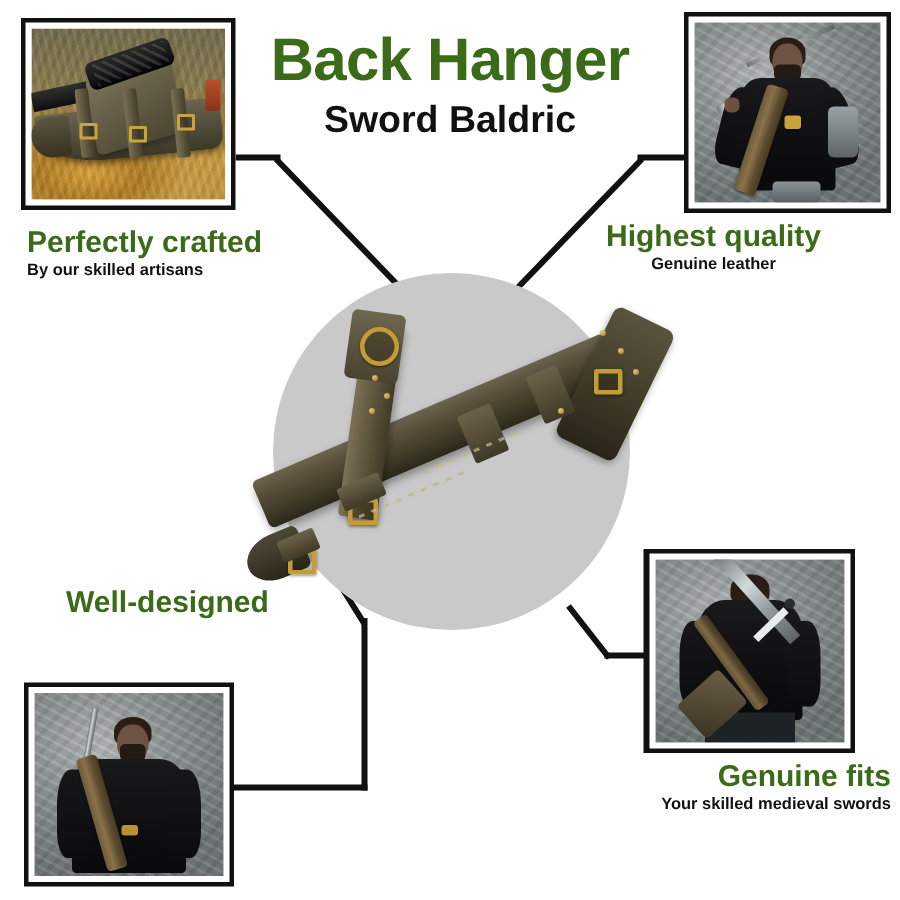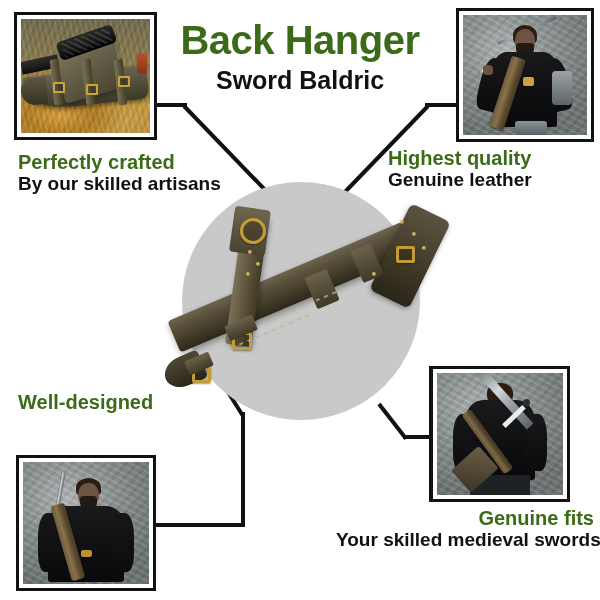--- a/index.html
+++ b/index.html
@@ -150,23 +150,23 @@
   
   #photo-tr{left:456px;top:8px;width:138px;height:134px;}
   
   #photo-bl{left:16px;top:455px;width:140px;height:136px;}
   
   #photo-br{left:430px;top:366px;width:140px;height:136px;}
 
   
   .cap{position:absolute;}
   .cap .l1{font-size:20px;font-weight:bold;color:#3b6b18;line-height:1.08;white-space:nowrap;}
-  .cap .l2{font-size:19px;font-weight:bold;color:#111111;line-height:1.1;white-space:nowrap;}
+  .cap .l2{font-size:11px;font-weight:bold;color:#111111;line-height:1.1;white-space:nowrap;}
   #cap-tl{left:18px;top:152px;text-align:left;}
-  #cap-tr{left:388px;top:148px;text-align:left;}
+  #cap-tr{left:404px;top:148px;text-align:left;}
   #cap-bl{left:12px;top:392px;text-align:left;}
   #cap-br{left:336px;top:508px;text-align:right;width:258px;}
 
   
   .circle{
     position:absolute;left:182px;top:182px;width:238px;height:238px;
     border-radius:50%;
     background:#c9c9c9;
   }
   .product{position:absolute;left:160px;top:180px;width:290px;height:250px;}
@@ -337,21 +337,21 @@
       <div class="m-head" style="left:44%;top:17%;width:16%;height:20%;"></div>
       <div class="m-beard" style="left:45%;top:28%;width:14%;height:11%;"></div>
       <div class="m-body" style="left:20%;top:36%;width:60%;height:62%;border-radius:24% 24% 4% 4%;"></div>
       <div class="m-arm" style="left:12%;top:42%;width:18%;height:48%;border-radius:40% 20% 12% 30%;"></div>
       <div class="m-arm" style="left:70%;top:42%;width:18%;height:48%;border-radius:20% 40% 30% 12%;"></div>
       <div class="belt" style="left:30%;top:34%;width:11%;height:64%;transform:rotate(-16deg);border-radius:3px;"></div>
       <div class="belt" style="left:46%;top:72%;width:9%;height:6%;background:#b8932f;border-radius:2px;"></div>
     </div>
   </div>
   <div class="cap" id="cap-bl">
-    <div class="l1" style="margin-left:6px;">Well-designed</div>
+    <div class="l1" style="margin-left:32px;">Well-designed</div>
   </div>
 
   <div class="photo" id="photo-br">
     <div class="inner">
       <div class="bg-gray"></div>
       <div class="m-hair" style="left:40%;top:8%;width:20%;height:18%;border-radius:45% 45% 40% 40%;"></div>
       <div class="m-body" style="left:22%;top:22%;width:56%;height:66%;border-radius:26% 26% 4% 4%;"></div>
       <div class="m-arm" style="left:13%;top:34%;width:17%;height:46%;border-radius:40% 20% 14% 30%;"></div>
       <div class="m-arm" style="left:70%;top:34%;width:17%;height:46%;border-radius:20% 40% 30% 14%;"></div>
       <div style="position:absolute;left:26%;top:84%;width:48%;height:16%;background:#1e2225;"></div>

